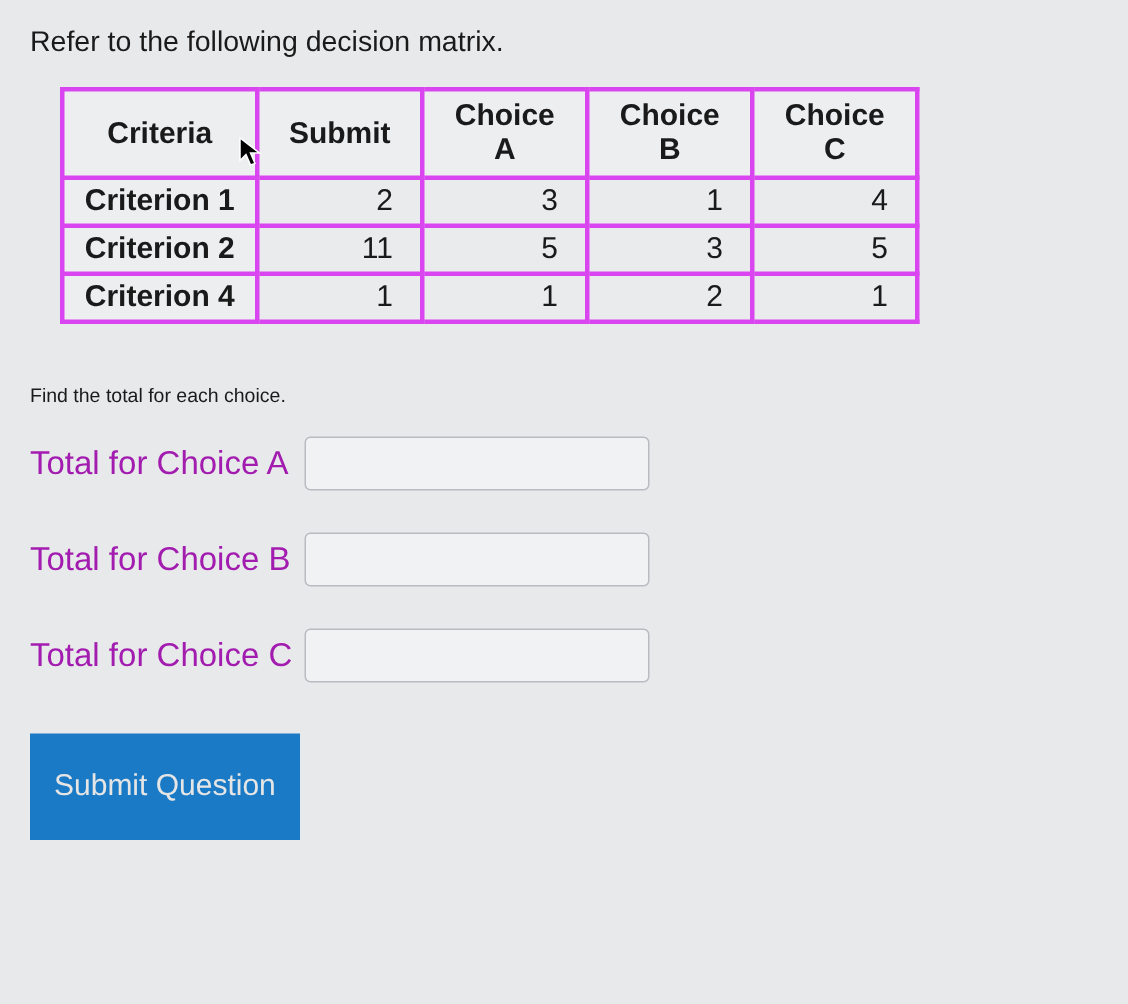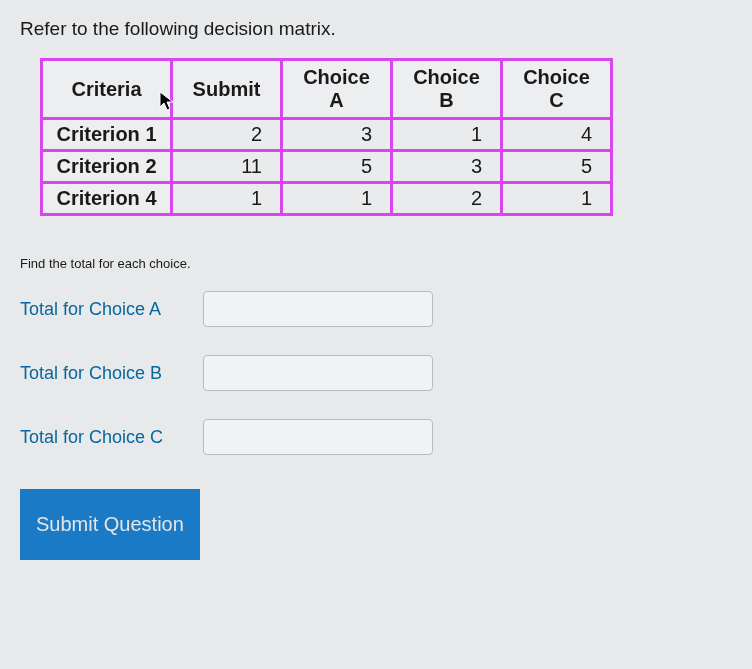--- a/index.html
+++ b/index.html
@@ -67,22 +67,22 @@
     .prompt2 {
       font-size: 13px;
       margin-bottom: 20px;
     }
     .input-row {
       display: flex;
       align-items: center;
       margin-bottom: 28px;
     }
     .input-label {
-      font-size: 18px;
-      color: #0369a1;
+      font-size: 22px;
+      color: #a21caf;
       margin-right: 8px;
       min-width: 175px;
     }
     .answer-input {
       width: 230px;
       height: 36px;
       border: 1px solid #b8bbc0;
       border-radius: 4px;
       background: #f1f2f4;
       font-size: 16px;

